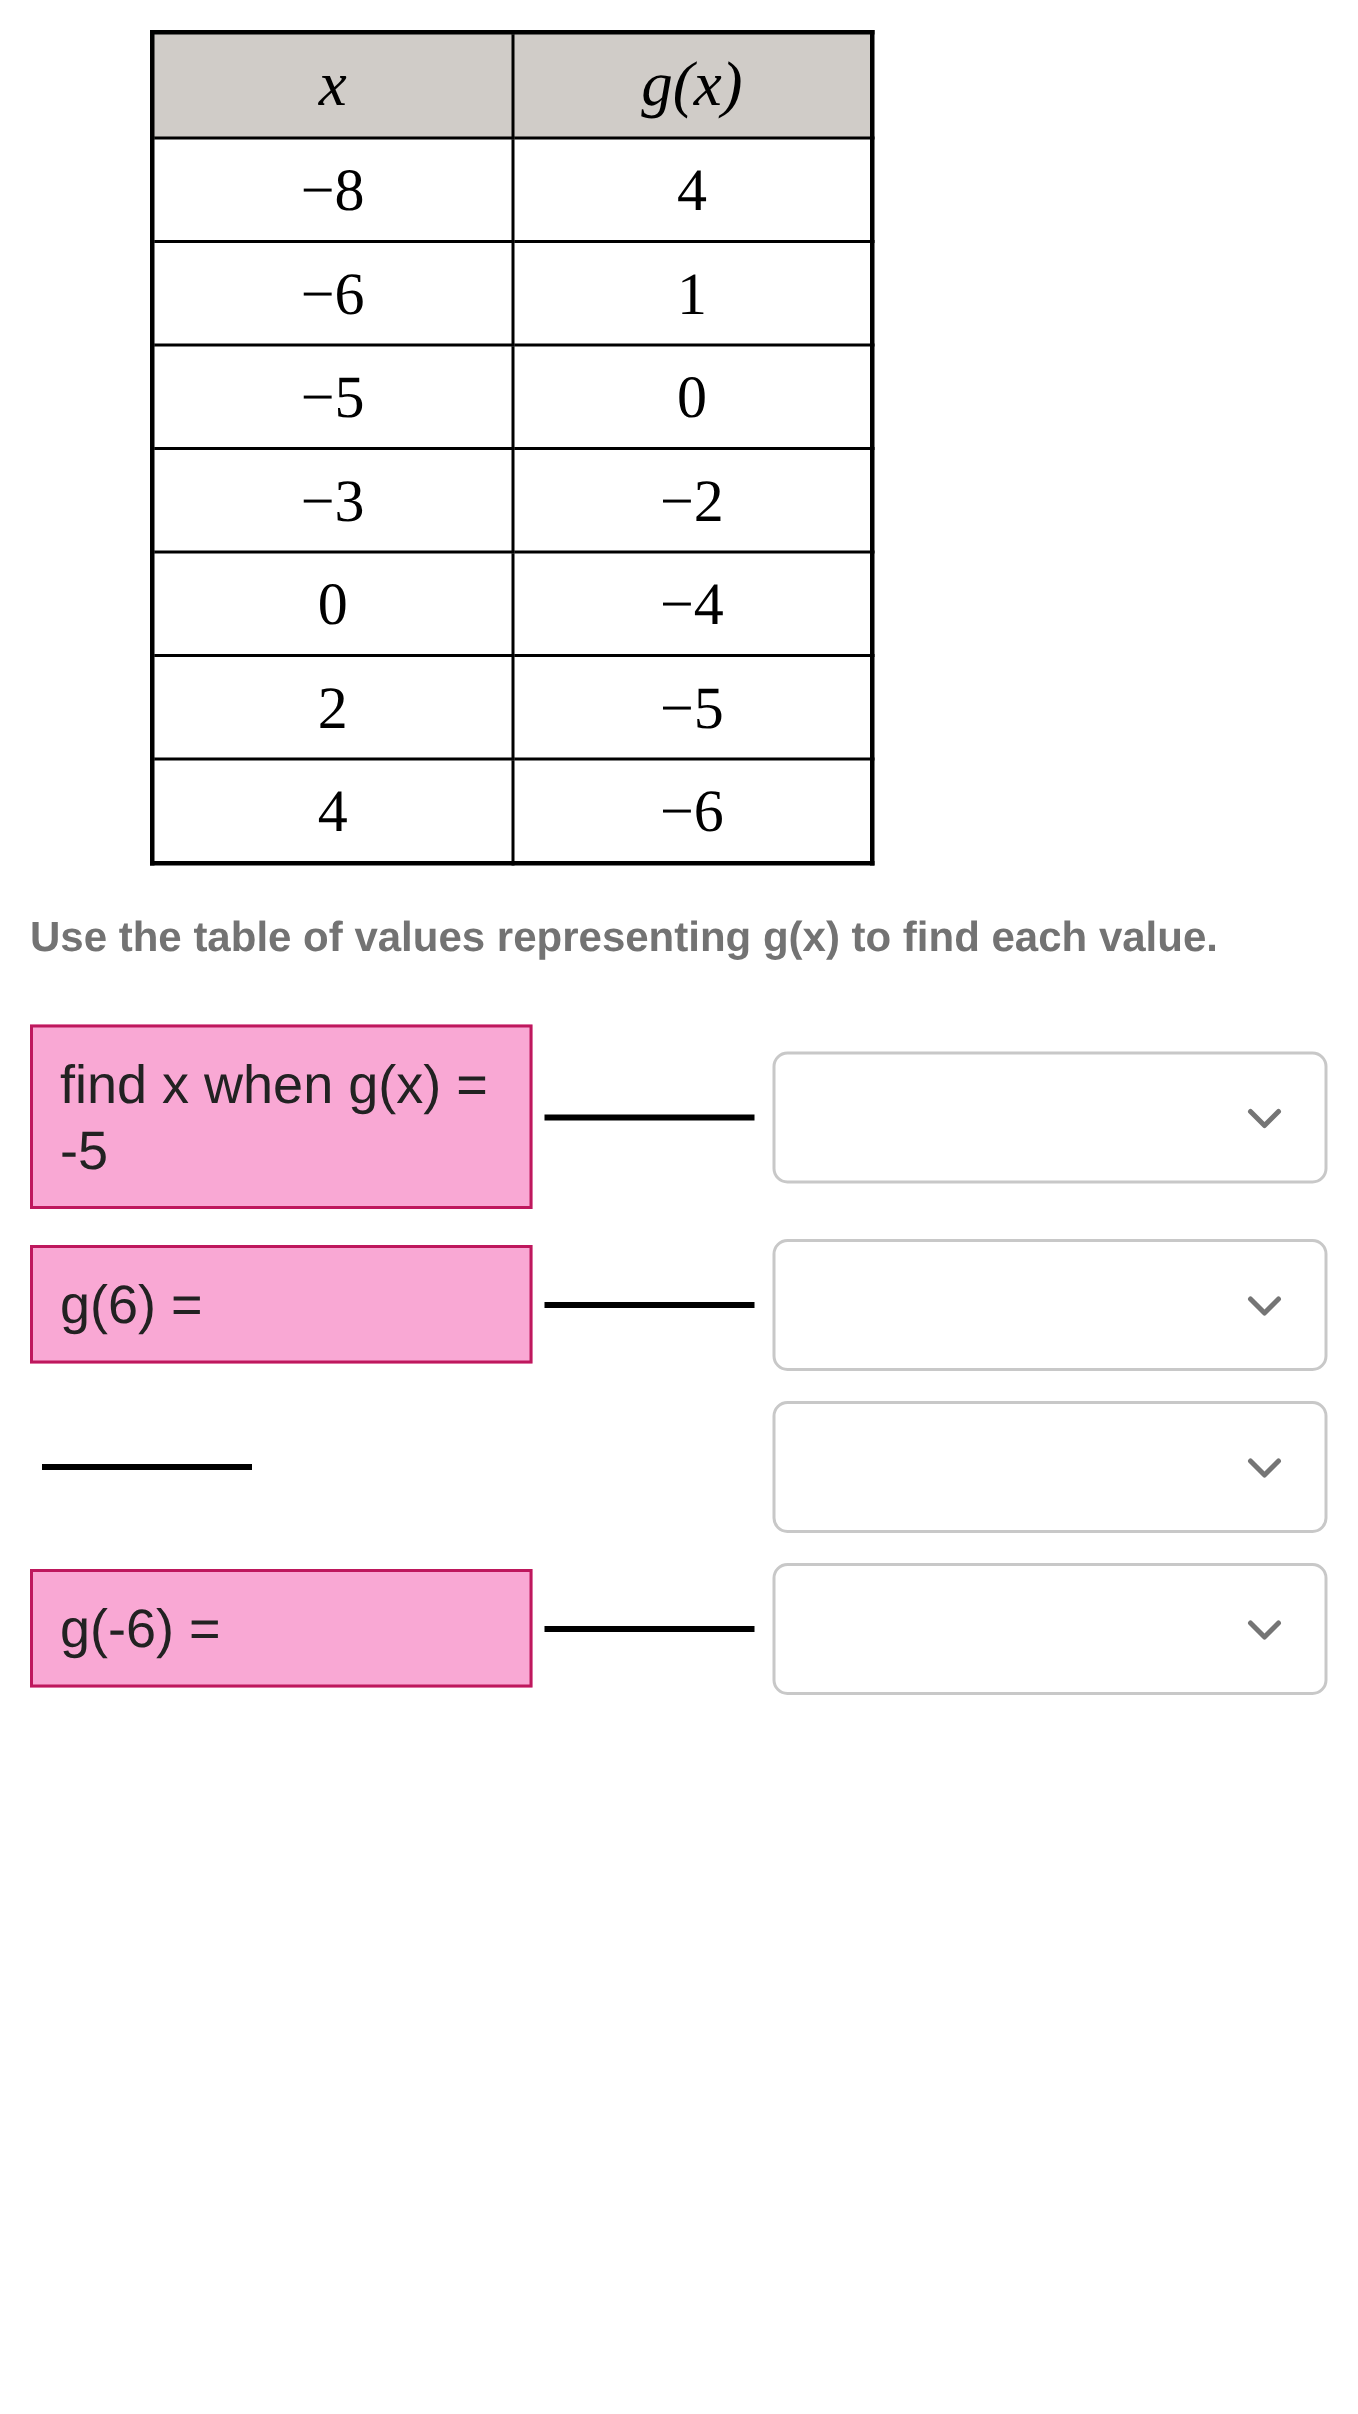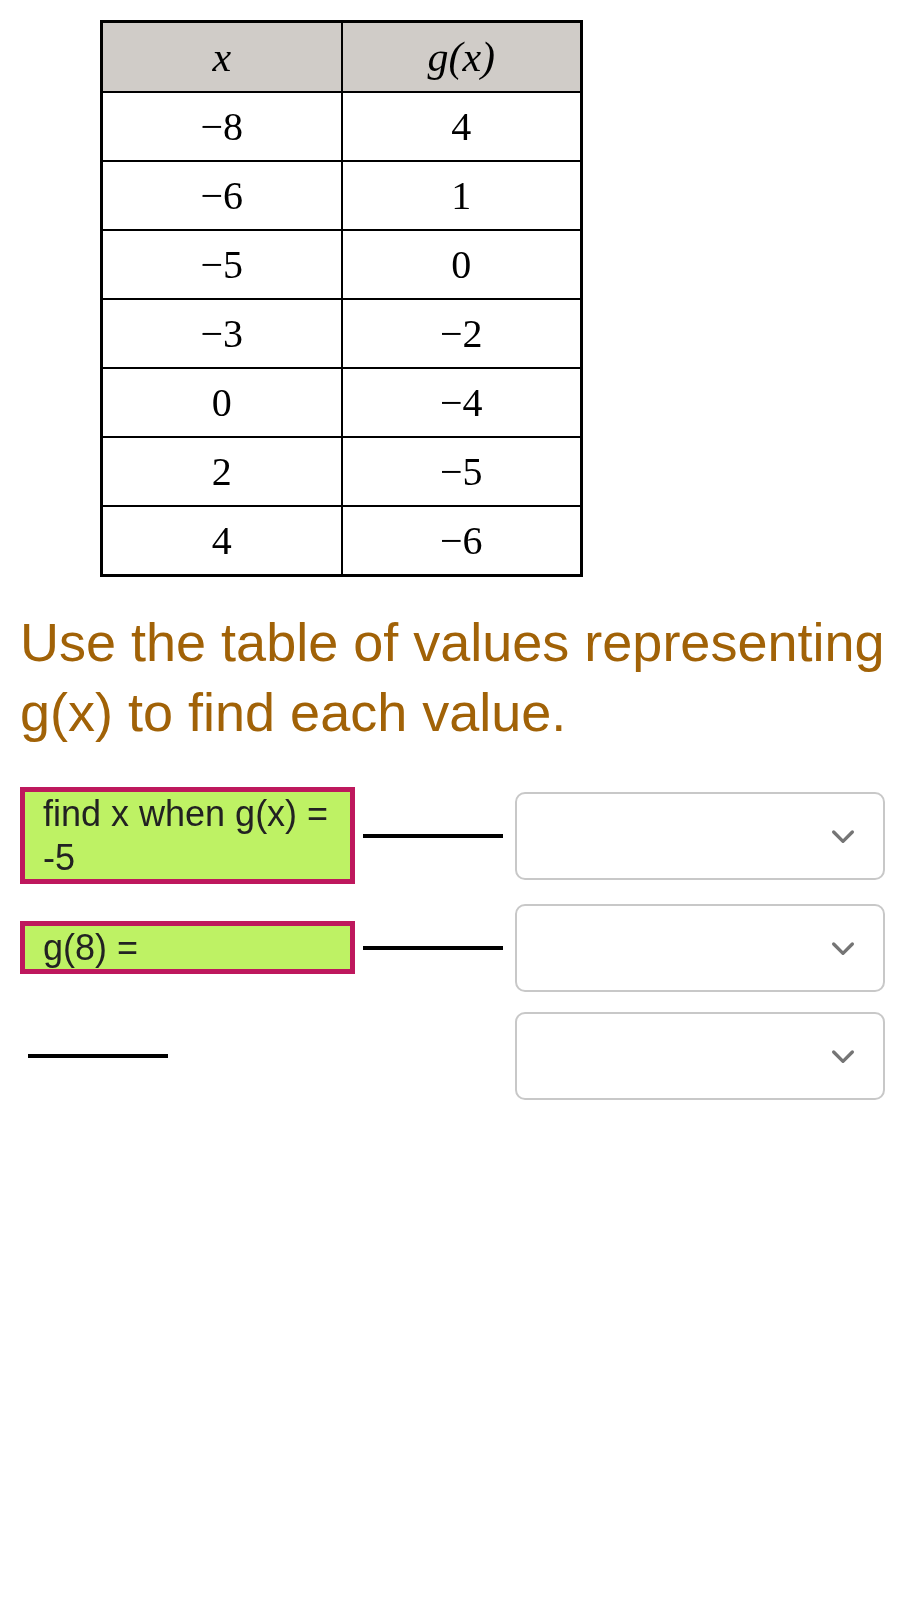--- a/index.html
+++ b/index.html
@@ -26,36 +26,37 @@
     width: 240px;
     font-weight: normal;
     font-family: 'Cambria Math', Georgia, serif;
   }
   .data-table th {
     background: #d0ccc8;
     font-style: italic;
     font-size: 42px;
   }
   .instruction {
-    font-size: 54px;
-    color: #a16207;
+    font-size: 28px;
+    color: #737373;
     font-family: -apple-system, 'Segoe UI', Helvetica, Arial, sans-serif;
     margin: 20px 0 40px 0;
     line-height: 1.3;
+    font-weight: bold;
   }
   .match-rows { display: flex; flex-direction: column; gap: 20px; }
   .match-row {
     display: flex;
     align-items: center;
     width: 100%;
   }
   .prompt-box {
-    border: 5px solid #be185d;
-    background: #bef264;
-    padding: 0 18px;
+    border: 2px solid #be185d;
+    background: #f9a8d4;
+    padding: 16px 18px;
     font-size: 36px;
     color: #222;
     font-family: -apple-system, 'Segoe UI', Helvetica, Arial, sans-serif;
     width: 335px;
     line-height: 1.2;
   }
   .connector {
     flex: 1;
     height: 4px;
     background: #000;
@@ -134,21 +135,21 @@
       <div class="answer-select">
         <span class="chevron">
           <svg viewBox="0 0 24 24" fill="none" stroke="#757575" stroke-width="2.5" stroke-linecap="round" stroke-linejoin="round">
               <polyline points="5 9 12 16 19 9"></polyline>
             </svg>
         </span>
       </div>
     </div>
 
     <div class="match-row">
-      <div class="prompt-box">g(8) =</div>
+      <div class="prompt-box">g(6) =</div>
       <div class="connector"></div>
       <div class="answer-select">
         <span class="chevron">
           <svg viewBox="0 0 24 24" fill="none" stroke="#757575" stroke-width="2.5" stroke-linecap="round" stroke-linejoin="round">
               <polyline points="5 9 12 16 19 9"></polyline>
             </svg>
         </span>
       </div>
     </div>
 
@@ -156,14 +157,25 @@
       <div class="connector"></div>
       <div class="answer-select">
         <span class="chevron">
           <svg viewBox="0 0 24 24" fill="none" stroke="#757575" stroke-width="2.5" stroke-linecap="round" stroke-linejoin="round">
               <polyline points="5 9 12 16 19 9"></polyline>
             </svg>
         </span>
       </div>
     </div>
 
+    <div class="match-row">
+      <div class="prompt-box">g(-6) =</div>
+      <div class="connector"></div>
+      <div class="answer-select">
+        <span class="chevron">
+          <svg viewBox="0 0 24 24" fill="none" stroke="#757575" stroke-width="2.5" stroke-linecap="round" stroke-linejoin="round">
+              <polyline points="5 9 12 16 19 9"></polyline>
+            </svg>
+        </span>
+      </div>
+    </div>
   </div>
 </div>
 
 </body></html>

